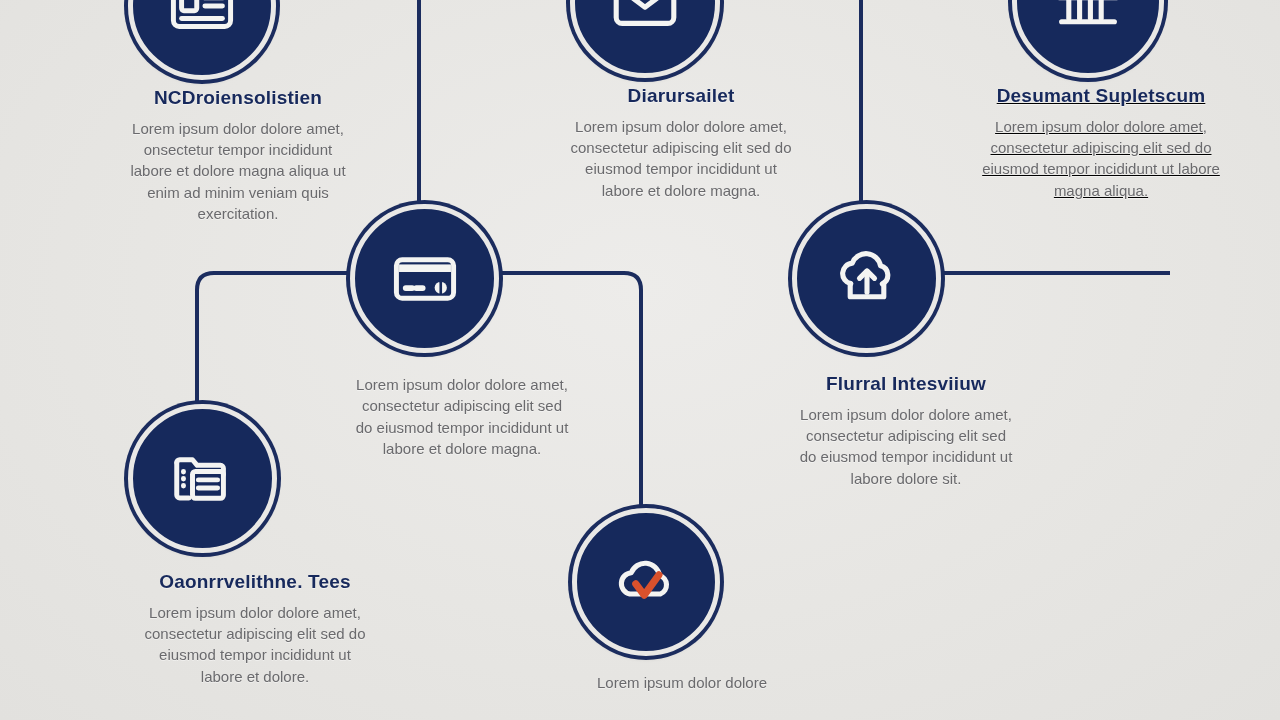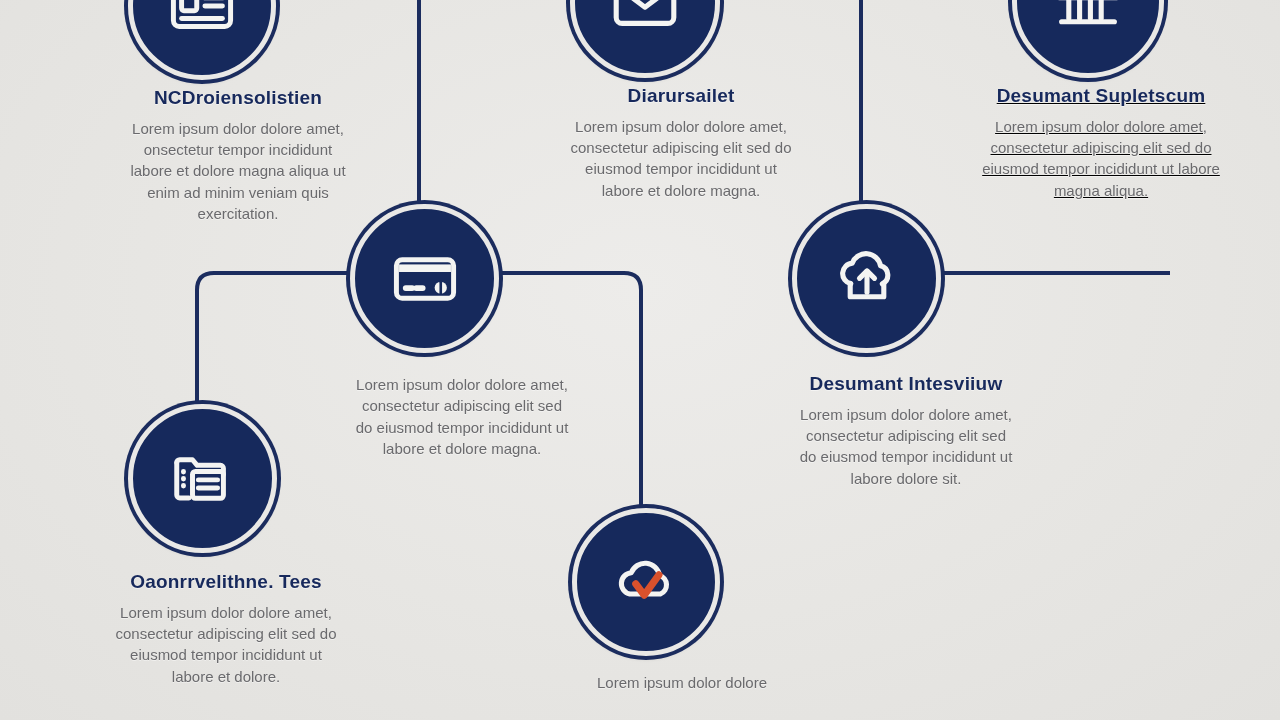--- a/index.html
+++ b/index.html
@@ -130,39 +130,39 @@
   <div class="node">
     <div class="circle" style="left:792px;top:204px;width:139px;height:139px;">
       <svg width="72" height="72" viewBox="0 0 24 24" fill="none" stroke="#f4f4f2" stroke-width="1.7" stroke-linecap="round" stroke-linejoin="round">
         <path d="M6.6 13.6 a3.5 3.5 0 0 1 0.5 -6.9 a4.9 4.9 0 0 1 9.4 0.9 a3.2 3.2 0 0 1 0.6 6.0"></path>
         <path d="M6.4 13.4 L6.4 17.9 L17.6 17.9 L17.6 13.4"></path>
         <path d="M12 16.4 L12 9.4"></path>
         <path d="M9.5 11.8 L12 9.3 L14.5 11.8"></path>
       </svg>
     </div>
     <div class="card" style="left:758px;top:374px;width:214px;">
-      <p class="ttl">Desumant Intesviiuw</p>
+      <p class="ttl">Flurral Intesviiuw</p>
       <p class="body">Lorem ipsum dolor dolore amet, consectetur adipiscing elit sed do eiusmod tempor incididunt ut labore dolore sit.</p>
     </div>
   </div>
 
   <div class="node">
     <div class="circle" style="left:128px;top:404px;width:139px;height:139px;">
       <svg width="70" height="70" viewBox="0 0 24 24" fill="none" stroke="#f4f4f2" stroke-width="1.7" stroke-linecap="round" stroke-linejoin="round">
         <path d="M3 6.4 a1 1 0 0 1 1 -1 h4.4 l1.6 1.9 h8 a1 1 0 0 1 1 1 v2.2"></path>
         <path d="M3 6.4 v11.1 a1 1 0 0 0 1 1 h3.2"></path>
         <line x1="5.3" y1="9.4" x2="5.3" y2="9.6"></line>
         <line x1="5.3" y1="11.8" x2="5.3" y2="12.0"></line>
         <line x1="5.3" y1="14.2" x2="5.3" y2="14.4"></line>
         <rect x="8.4" y="9.4" width="10.6" height="9.2" rx="1"></rect>
         <line x1="10.4" y1="12.3" x2="17" y2="12.3"></line>
         <line x1="10.4" y1="15.1" x2="17" y2="15.1"></line>
       </svg>
     </div>
-    <div class="card" style="left:72px;top:572px;width:226px;">
+    <div class="card" style="left:101px;top:572px;width:226px;">
       <p class="ttl">Oaonrrvelithne. Tees</p>
       <p class="body">Lorem ipsum dolor dolore amet, consectetur adipiscing elit sed do eiusmod tempor incididunt ut labore et dolore.</p>
     </div>
   </div>
 
   <div class="node">
     <div class="circle" style="left:572px;top:508px;width:138px;height:138px;">
       <svg width="72" height="72" viewBox="0 0 24 24" fill="none" stroke="#f4f4f2" stroke-width="1.7" stroke-linecap="round" stroke-linejoin="round">
         <path d="M6.6 16.0 a3.6 3.6 0 0 1 0.5 -7.1 a4.9 4.9 0 0 1 9.4 0.9 a3.3 3.3 0 0 1 0.3 6.2 Z"></path>
         <path d="M8.6 12.6 L11.4 16.4 L16.3 9.6" stroke="#d9512c" stroke-width="2.4"></path>

